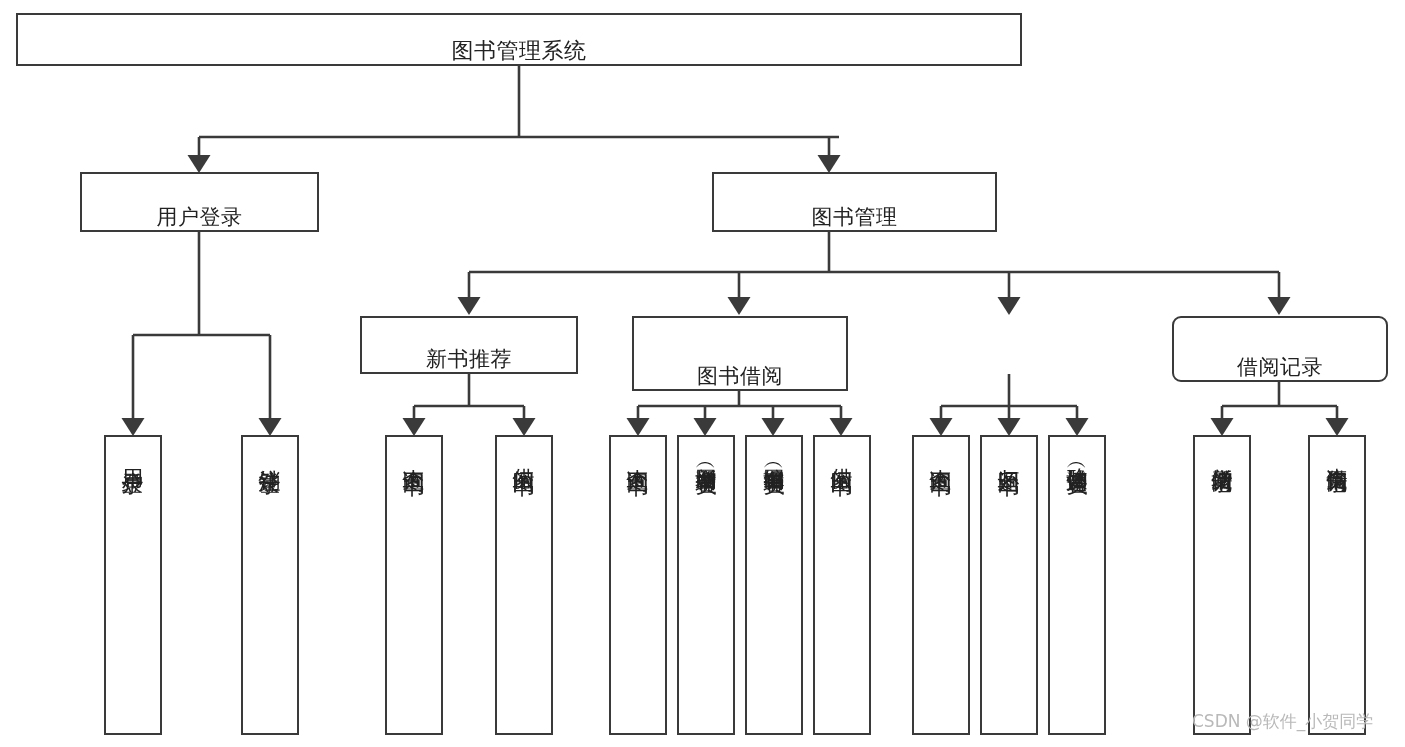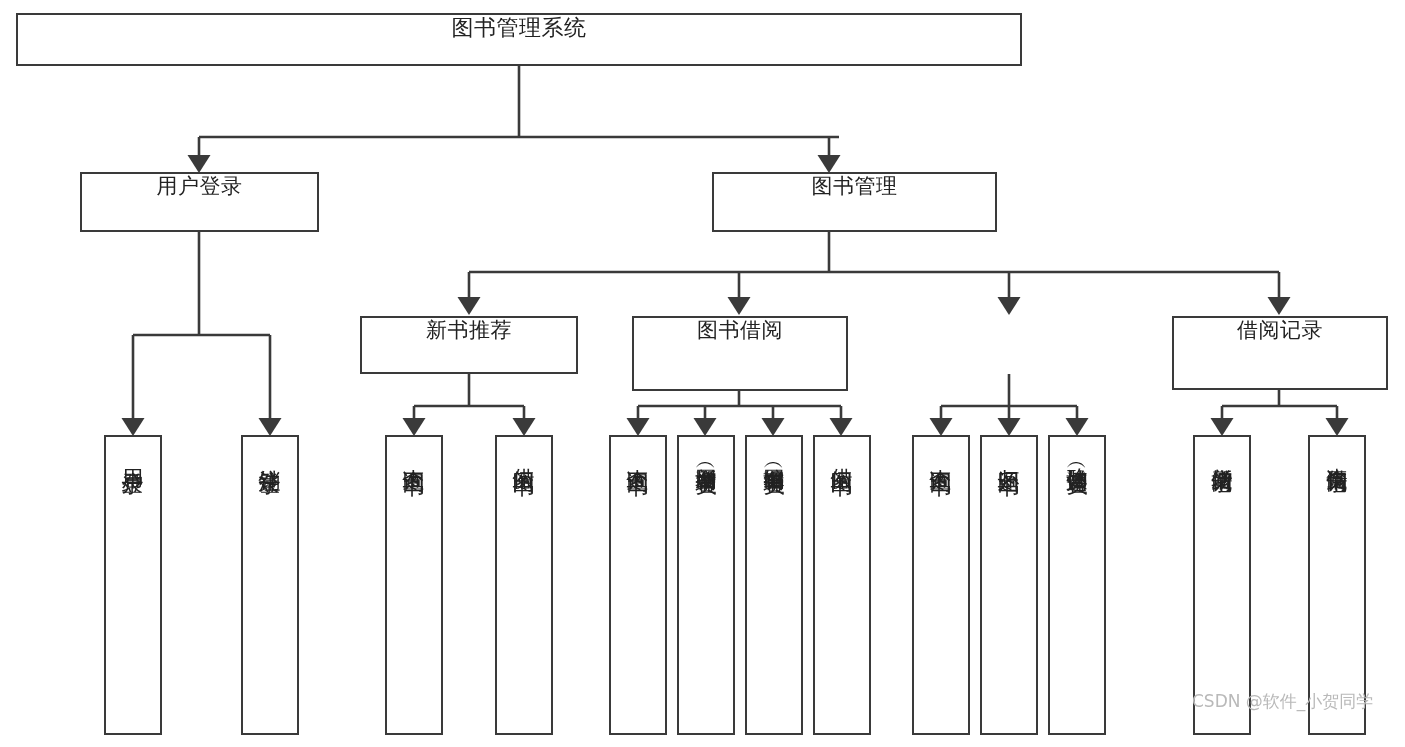--- a/index.html
+++ b/index.html
@@ -25,21 +25,21 @@
     width: 1405px;
     height: 747px;
     pointer-events: none;
   }
   .node {
     position: absolute;
     box-sizing: border-box;
     background: #ffffff;
     border: 2px solid #3a3a3a;
     display: flex;
-    align-items: flex-start;
+    align-items: flex-end;
     justify-content: center;
     color: #222222;
   }
   .node .label {
     display: block;
     text-align: center;
     line-height: 1.18;
     white-space: nowrap;
   }
   .node.horizontal .label {
@@ -61,21 +61,21 @@
     letter-spacing: 2px;
     white-space: nowrap;
   }
   .node.vertical.tight .label {
     font-size: 21px;
     letter-spacing: 1px;
   }
   .watermark {
     position: absolute;
     left: 1192px;
-    top: 690px;
+    top: 710px;
     font-size: 17px;
     color: #b9b9b9;
     white-space: nowrap;
     font-family: "DejaVu Sans", "Liberation Sans", sans-serif;
   }
 </style>
 </head>
 <body>
 
 <div id="diagram-root">
@@ -140,21 +140,21 @@
   <div class="node horizontal" style="left:712px; top:172px; width:285px; height:60px;">
     <span class="label">图书管理</span>
   </div>
 
   <div class="node horizontal" style="left:360px; top:316px; width:218px; height:58px;">
     <span class="label">新书推荐</span>
   </div>
   <div class="node horizontal" style="left:632px; top:316px; width:216px; height:75px;">
     <span class="label">图书借阅</span>
   </div>
-  <div class="node horizontal" style="left:1172px; top:316px; width:216px; height:74px;">
+  <div class="node horizontal" style="left:1172px; top:316px; width:216px; height:66px;border-radius:9px;">
     <span class="label">借阅记录</span>
   </div>
 
   <div class="node vertical" style="left:104px; top:435px; width:58px; height:300px;">
     <span class="label">用户登录</span>
   </div>
   <div class="node vertical" style="left:241px; top:435px; width:58px; height:300px;">
     <span class="label">注销登录</span>
   </div>
 

